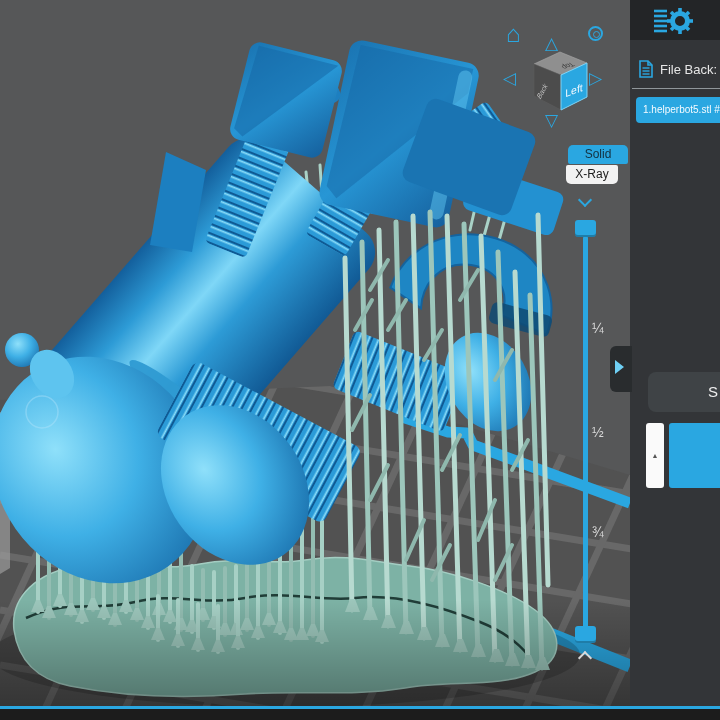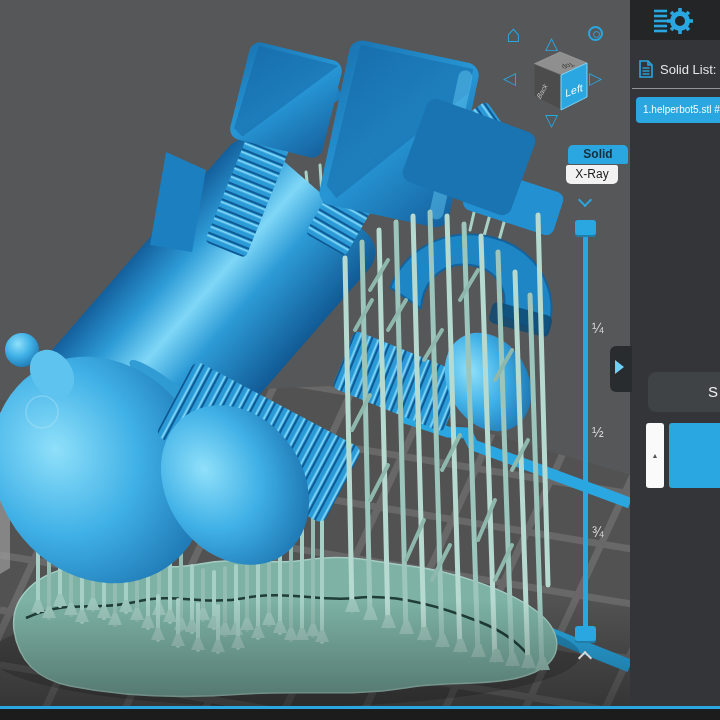--- a/index.html
+++ b/index.html
@@ -19,21 +19,21 @@
   #down-arrow { left:545px; top:110px; font-size:17px; }
   #eye-icon { position:absolute; left:588px; top:26px; width:15px; height:15px;
     border:2px solid #2aa7e1; border-radius:50%; }
   #eye-icon::after { content:""; position:absolute; left:3px; top:3px; width:5px; height:5px;
     border:1.5px solid #2aa7e1; border-radius:50%; }
   #view-cube { position:absolute; left:530px; top:50px; }
 
   
   #solid-btn { position:absolute; left:568px; top:145px; width:60px; height:19px;
     background:#2aa7e1; color:#14303f; border-radius:5px 5px 2px 2px;
-    font-size:12px; font-weight:bold; text-align:center; line-height:19px; cursor:pointer; }
+    font-size:12px; font-weight:normal; text-align:center; line-height:19px; cursor:pointer; }
   #xray-btn  { position:absolute; left:566px; top:165px; width:52px; height:19px;
     background:#f2f2f2; color:#1c1c1c; border-radius:2px 2px 5px 5px;
     font-size:12px; text-align:center; line-height:19px; cursor:pointer; }
 
   
   .chev { position:absolute; width:10px; height:10px;
     border-right:2.5px solid; border-bottom:2.5px solid; }
   #slider-collapse { left:580px; top:195px; color:#2aa7e1; transform:rotate(45deg); }
   #slider-expand   { left:580px; top:653px; color:#d9d9d9; transform:rotate(-135deg); }
   #slider-track { position:absolute; left:583px; top:236px; width:5px; height:392px;
@@ -429,21 +429,21 @@
     </div>
 
     <div id="filelist-row">
       <svg width="16" height="18" viewBox="0 0 16 18">
         <path d="M2,1 h8 l4,4 v12 h-12 Z" fill="none" stroke="#2aa7e1" stroke-width="1.6"></path>
         <path d="M10,1 v4 h4" fill="none" stroke="#2aa7e1" stroke-width="1.6"></path>
         <line x1="4.5" y1="8" x2="11.5" y2="8" stroke="#2aa7e1" stroke-width="1.4"></line>
         <line x1="4.5" y1="11" x2="11.5" y2="11" stroke="#2aa7e1" stroke-width="1.4"></line>
         <line x1="4.5" y1="14" x2="11.5" y2="14" stroke="#2aa7e1" stroke-width="1.4"></line>
       </svg>
-      <span class="lbl">Solid List:</span>
+      <span class="lbl">File Back:</span>
     </div>
     <div id="panel-sep"></div>
 
     <div id="file-chip">1.helperbot5.stl #</div>
 
     <div id="expand-tab"></div>
 
     <div id="action-btn">S</div>
 
     <div id="stepper">▲</div>

